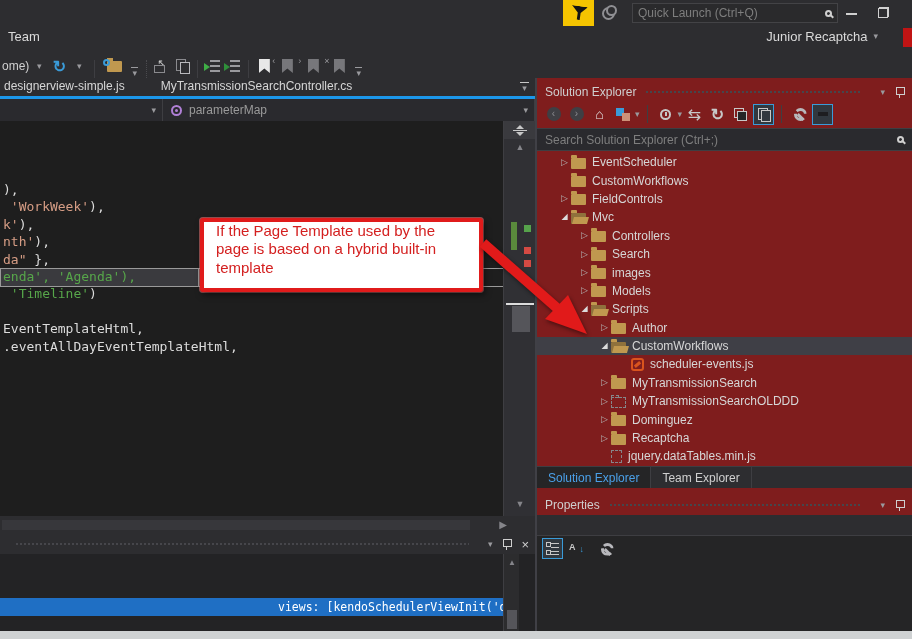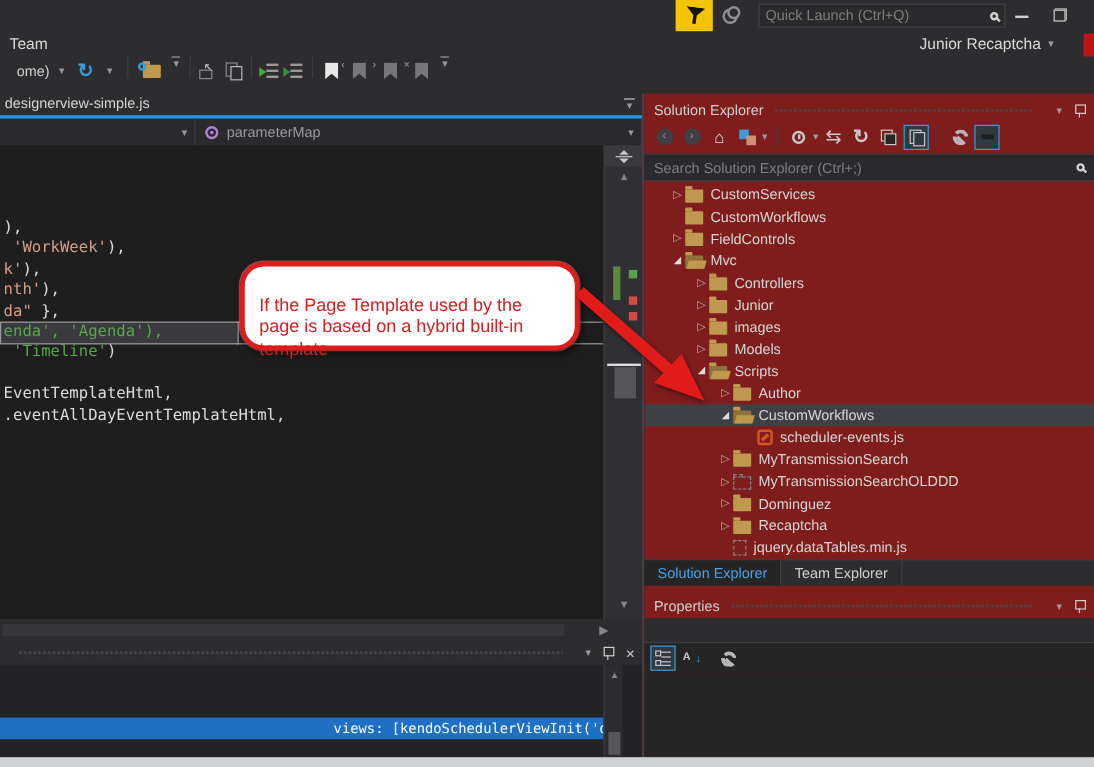--- a/index.html
+++ b/index.html
@@ -36,21 +36,21 @@
   .restorebtn::after { content:''; position:absolute; left:0; bottom:0; width:8px; height:8px;
            border:1px solid #d0d0d0; background:#2d2d30; }
 
   
   .menubar { left:0; top:26px; width:912px; height:21px; display:flex; align-items:center; }
   .menu-item { padding:0 8px; color:#dadada; font-size:13px; }
   .user-area { position:absolute; right:34px; top:3px; display:flex; align-items:center; gap:6px; color:#dadada; font-size:13px; }
   .badge { left:903px; top:28px; width:9px; height:19px; background:var(--badge,#C01414); }
 
   
-  .toolbar { left:0; top:47px; width:812px; height:31px; display:flex; align-items:flex-start; padding-left:2px;margin-left:12px; }
+  .toolbar { left:0; top:47px; width:812px; height:31px; display:flex; align-items:flex-end; padding-left:2px; }
   .tbi { height:24px; min-width:20px; display:flex; align-items:center; justify-content:center; color:#c8c8c8; }
   .tsep { width:1px; height:18px; background:#3e3e42; margin:0 5px; flex:none; }
   .tsep.dotted { background:none; border-left:1px dotted #4a4a4e; }
   .chev { color:#9a9a9e; font-size:9px; line-height:1; }
   .ovchev { display:flex; flex-direction:column; align-items:center; gap:1px; margin:0 3px; }
   .ovchev i { width:7px; height:1px; background:#9a9a9e; }
   .blue { color:var(--blue_icon,#3A9BD8); }
   .refresh { font-size:16px; font-weight:bold; }
   .mini-folder { width:15px; height:11px; background:var(--folder,#C0984F); border-radius:1px; position:relative; }
   .mini-folder::before { content:''; position:absolute; top:-3px; left:0; width:6px; height:3px; background:var(--folder,#C0984F); }
@@ -202,21 +202,21 @@
   .cat-ic i:nth-child(1){top:1px} .cat-ic i:nth-child(2){top:5px} .cat-ic i:nth-child(3){top:9px} .cat-ic i:nth-child(4){top:12px}
   .cat-ic::before { content:''; position:absolute; left:0; top:0; width:3px; height:3px; border:1px solid #c8c8c8; }
   .cat-ic::after { content:''; position:absolute; left:0; top:8px; width:3px; height:3px; border:1px solid #c8c8c8; }
   .az-ic { position:relative; width:15px; height:14px; font-size:9px; color:#c8c8c8; }
   .az-ic::before { content:'A'; position:absolute; left:0; top:0; font-weight:bold; }
   .az-ic::after { content:'↓'; position:absolute; right:0; top:2px; color:#3A9BD8; }
   .props-body { position:absolute; left:0; top:483px; width:375px; bottom:0; background:#252526; }
 
   
   .callout { left:200px; top:218px; width:283px; height:74px; background:#ffffff;
-             border:4px solid var(--annotation,#E01B1B); border-radius:20px; padding:24px 12px;
+             border:4px solid var(--annotation,#E01B1B); border-radius:3px; padding:0 12px;
              color:#D42020; font-size:15px; line-height:1.22; z-index:40;
              box-shadow:2px 3px 6px rgba(0,0,0,.5), 0 0 0 1px rgba(255,130,130,.55); }
   .arrow-svg { left:460px; top:225px; width:140px; height:115px; z-index:41; pointer-events:none;
              filter:drop-shadow(1px 2px 2px rgba(0,0,0,.45)); }
 
   .bottom-strip { left:0; top:631px; width:912px; height:8px; background:#CFD2D3; }
 </style>
 </head>
 <body>
 
@@ -298,20 +298,21 @@
         <span class="bmark gray"></span>
       </span>
     <span class="ovchev">
         <i></i>
         <span class="chev">▾</span>
       </span>
   </div>
 
   <div class="abs tabstrip">
     <span class="doc-tab">designerview-simple.js</span>
+    <span class="doc-tab">MyTransmissionSearchController.cs</span>
     <span class="tab-overflow">
         <i></i>
         <span class="chev">▾</span>
       </span>
   </div>
   <div class="abs blueline"></div>
 
   <div class="abs navbar">
     <div class="nav-dd dd-left">
       <span class="dd-chev chev">▾</span>
@@ -428,21 +429,21 @@
 
     <div class="se-search">
       <input placeholder="Search Solution Explorer (Ctrl+;)" style="">
       <span class="mag"></span>
     </div>
 
     <div class="se-tree">
         <div class="tree-row" style="padding-left: 21px;">
           <span class="tree-arrow">▷</span>
           <span class="tree-icon folder"></span>
-          <span class="tree-label">CustomServices</span>
+          <span class="tree-label">EventScheduler</span>
         </div>
         <div class="tree-row" style="padding-left: 21px;">
           <span class="tree-arrow"></span>
           <span class="tree-icon folder"></span>
           <span class="tree-label">CustomWorkflows</span>
         </div>
         <div class="tree-row" style="padding-left: 21px;">
           <span class="tree-arrow">▷</span>
           <span class="tree-icon folder"></span>
           <span class="tree-label">FieldControls</span>
@@ -453,21 +454,21 @@
           <span class="tree-label">Mvc</span>
         </div>
         <div class="tree-row" style="padding-left: 41px;">
           <span class="tree-arrow">▷</span>
           <span class="tree-icon folder"></span>
           <span class="tree-label">Controllers</span>
         </div>
         <div class="tree-row" style="padding-left: 41px;">
           <span class="tree-arrow">▷</span>
           <span class="tree-icon folder"></span>
-          <span class="tree-label">Junior</span>
+          <span class="tree-label">Search</span>
         </div>
         <div class="tree-row" style="padding-left: 41px;">
           <span class="tree-arrow">▷</span>
           <span class="tree-icon folder"></span>
           <span class="tree-label">images</span>
         </div>
         <div class="tree-row" style="padding-left: 41px;">
           <span class="tree-arrow">▷</span>
           <span class="tree-icon folder"></span>
           <span class="tree-label">Models</span>

